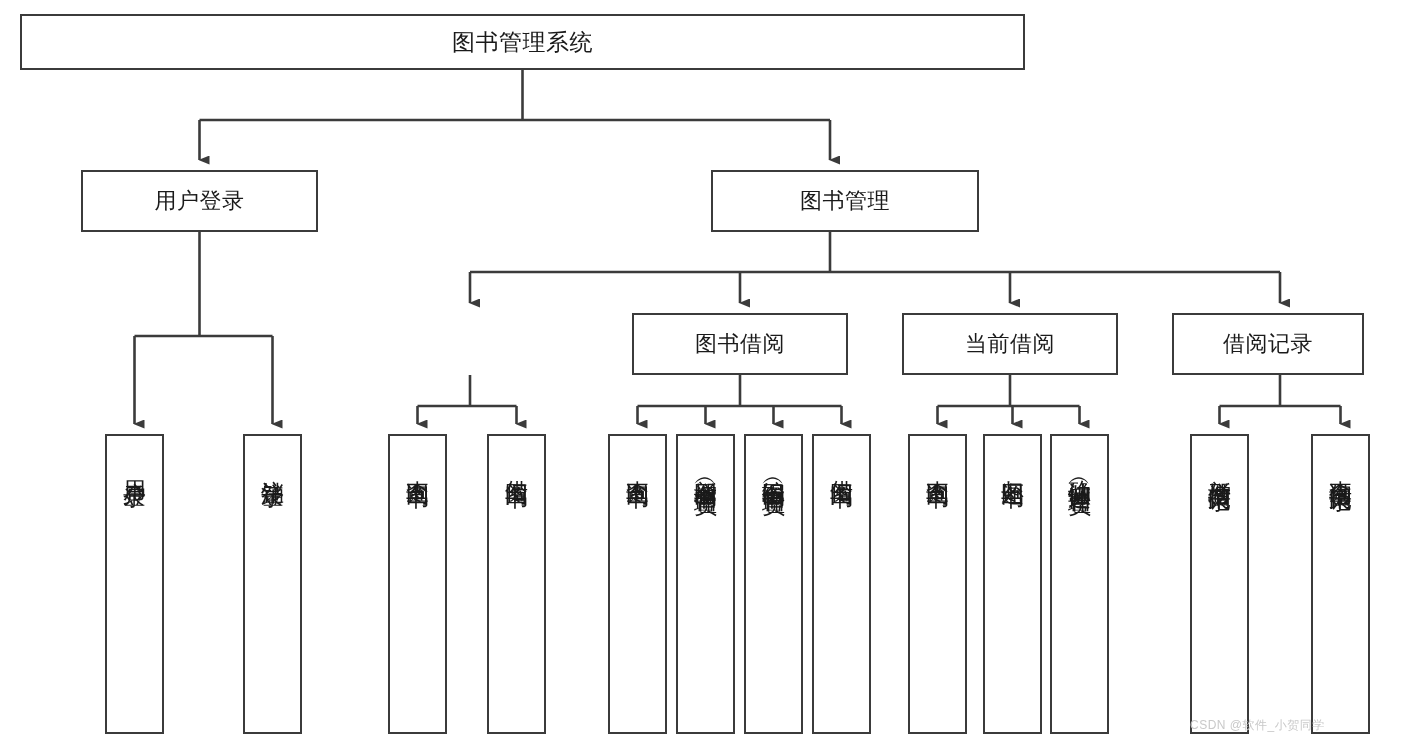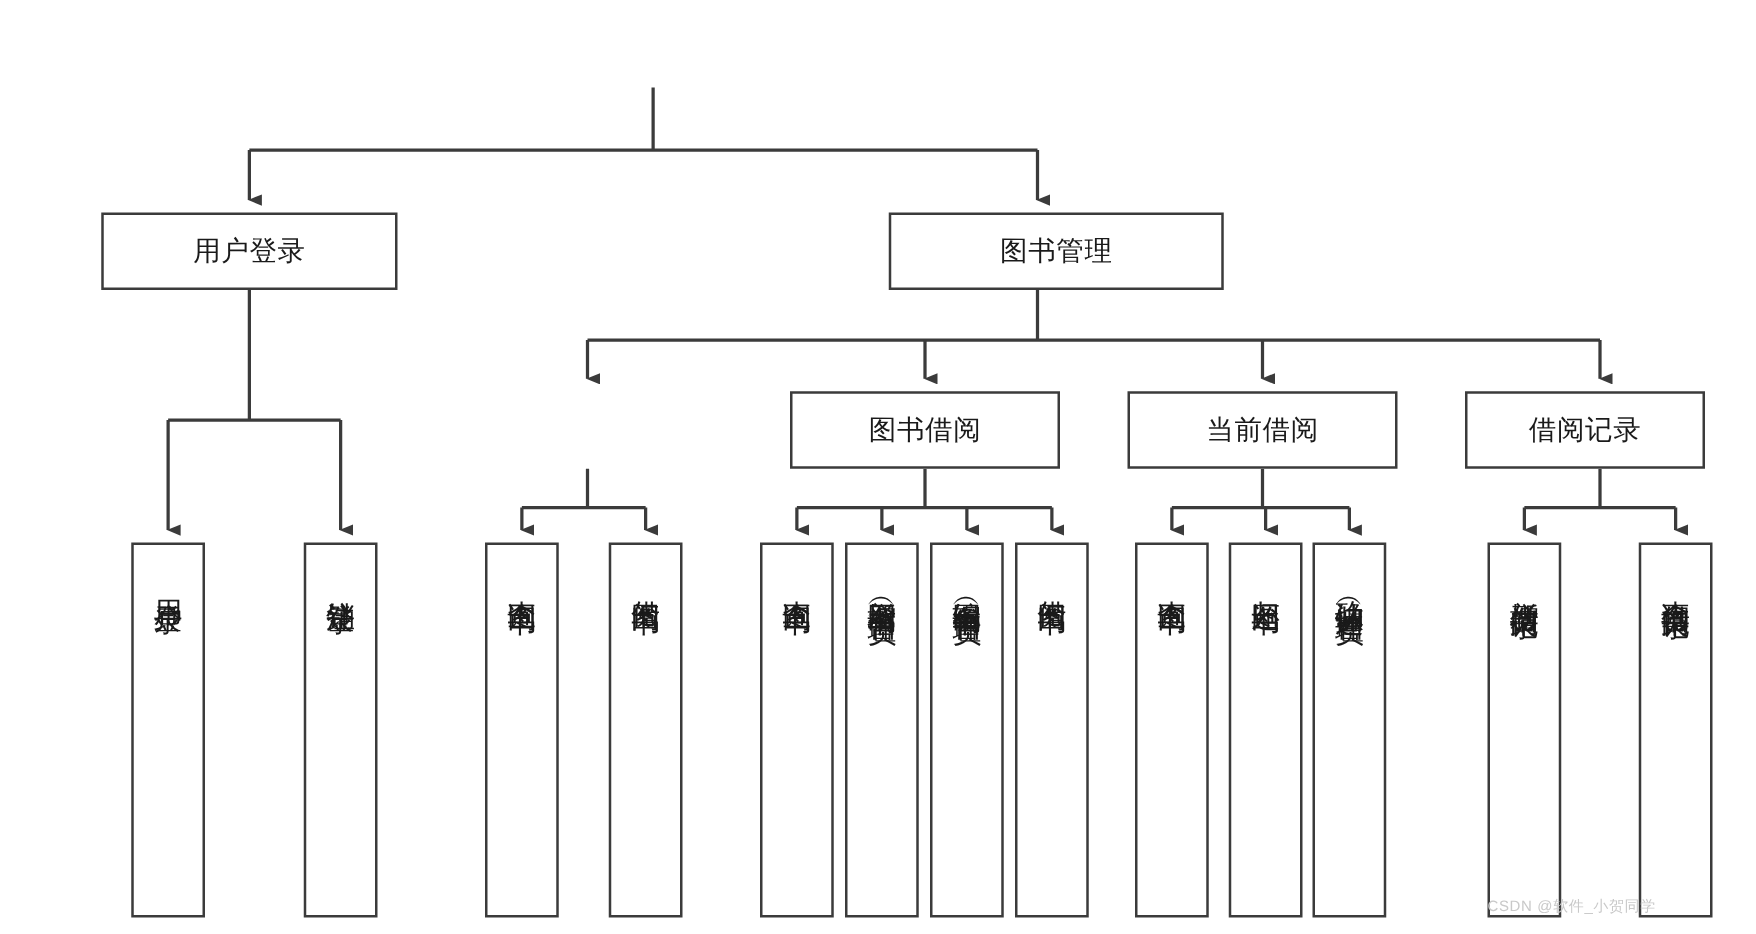--- a/index.html
+++ b/index.html
@@ -117,20 +117,23 @@
       <path d="M1012.5,406 L1012.5,424" marker-end="url(#arrow)"></path>
       <path d="M1079.5,406 L1079.5,424" marker-end="url(#arrow)"></path>
 
       <path d="M1280,375 L1280,406"></path>
       <path d="M1219.5,406 L1340.5,406"></path>
       <path d="M1219.5,406 L1219.5,424" marker-end="url(#arrow)"></path>
       <path d="M1340.5,406 L1340.5,424" marker-end="url(#arrow)"></path>
     </g>
   </svg>
 
+  <div class="node root horizontal" id="n-root" style="left: 20px; top: 14px; width: 1005px; height: 56px;">
+    <span class="label">图书管理系统</span>
+  </div>
 
   <div class="node horizontal" id="n-l2-0" style="left: 81px; top: 170px; width: 237px; height: 62px;">
     <span class="label">用户登录</span>
   </div>
   <div class="node horizontal" id="n-l2-1" style="left: 711px; top: 170px; width: 268px; height: 62px;">
     <span class="label">图书管理</span>
   </div>
 
   <div class="node horizontal" id="n-l3-2" style="left: 902px; top: 313px; width: 216px; height: 62px;">
     <span class="label">当前借阅</span>

